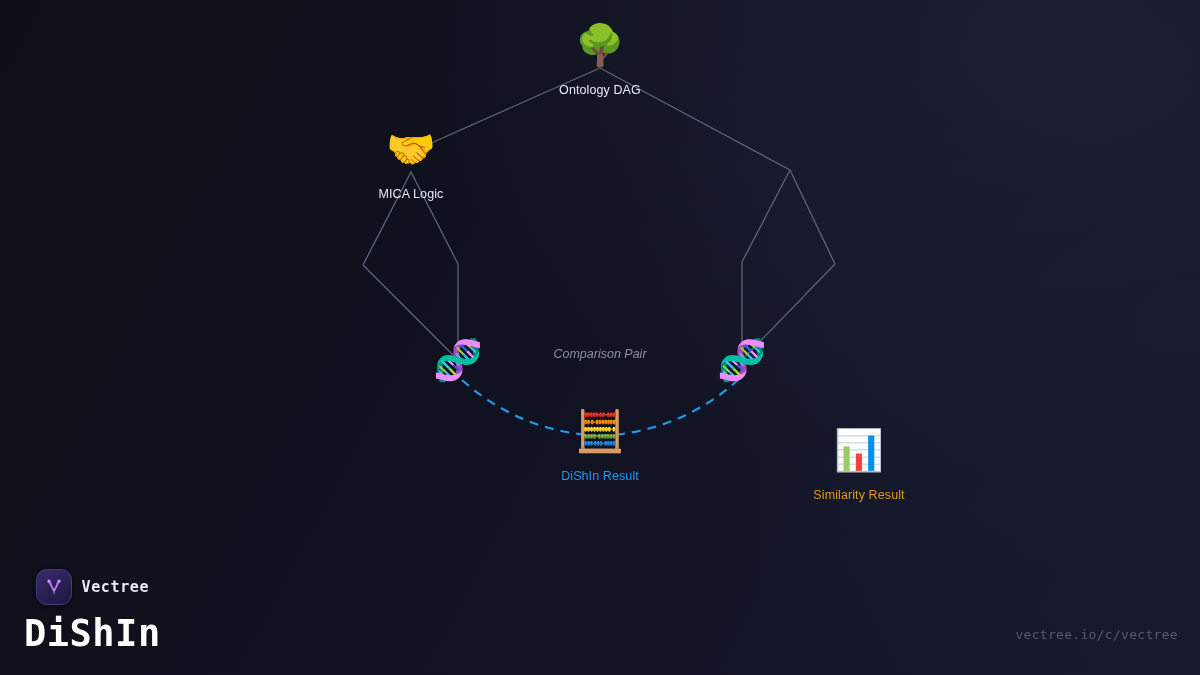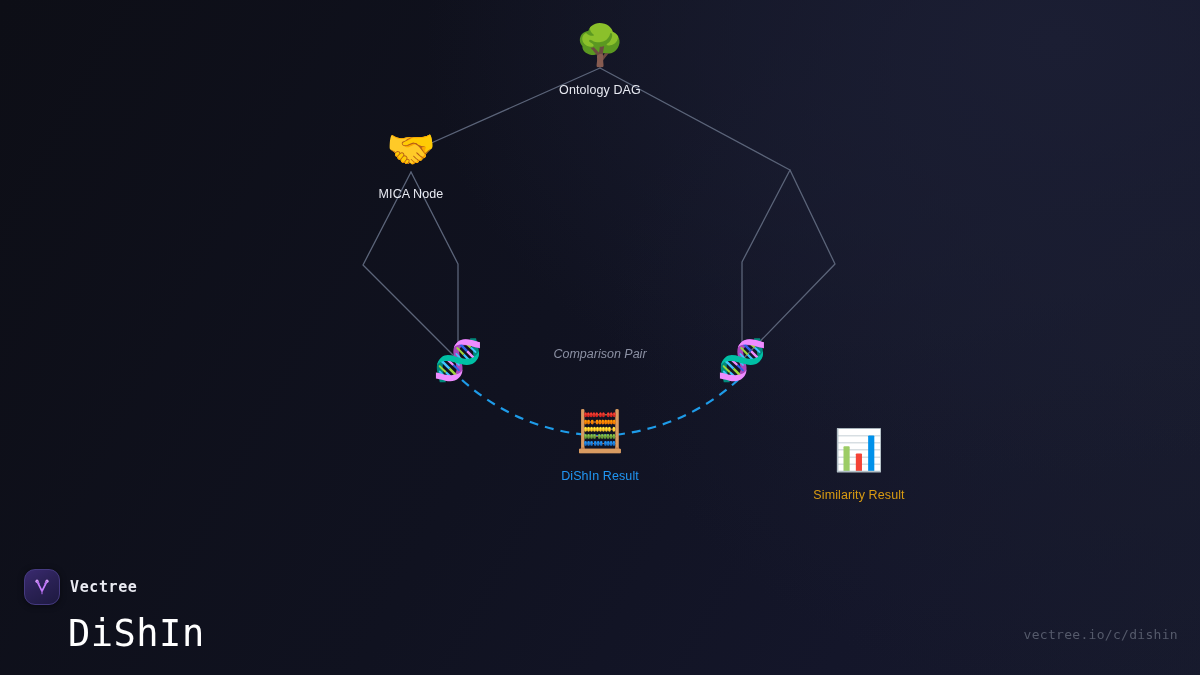--- a/index.html
+++ b/index.html
@@ -76,20 +76,21 @@
   
   #brand {
     position: absolute;
     left: 24px;
     bottom: 20px;
   }
   #brand-row {
     display: flex;
     align-items: center;
     gap: 10px;
+    justify-content: center;
   }
   #brand-logo {
     width: 34px;
     height: 34px;
     border-radius: 11px;
     background: linear-gradient(150deg, #3a2a70 0%, #2a2154 48%, #1d1940 100%);
     border: 1px solid #453a80;
     display: flex;
     align-items: center;
     justify-content: center;
@@ -99,25 +100,24 @@
     font-family: "DejaVu Sans Mono", "Liberation Mono", monospace;
     font-size: 15px;
     font-weight: 700;
     letter-spacing: 0.6px;
     color: #e9eaf1;
   }
   #brand-title {
     margin-top: 8px;
     font-family: "DejaVu Sans Mono", "Liberation Mono", monospace;
     font-size: 37px;
-    font-weight: 400;
+    font-weight: 700;
     letter-spacing: 0.5px;
     color: #ffffff;
     line-height: 42px;
-    margin-left: 44px;
   }
   #site-url {
     position: absolute;
     right: 22px;
     bottom: 33px;
     font-family: "DejaVu Sans Mono", "Liberation Mono", monospace;
     font-size: 13px;
     letter-spacing: 0.3px;
     color: #555a6b;
   }
@@ -141,21 +141,21 @@
     </g>
   </svg>
 
   <div class="node" style="left:600px; top:60px;">
     <span class="node-icon">🌳</span>
     <span class="node-label">Ontology DAG</span>
   </div>
 
   <div class="node" style="left:411px; top:164px;">
     <span class="node-icon">🤝</span>
-    <span class="node-label">MICA Node</span>
+    <span class="node-label">MICA Logic</span>
   </div>
 
   <div class="node" style="left:458px; top:360px;">
     <span class="node-icon">🧬</span>
   </div>
 
   <div class="node" style="left:742px; top:360px;">
     <span class="node-icon">🧬</span>
   </div>
 
@@ -181,15 +181,15 @@
           <path d="M6 5 L8.6 7.6" stroke="#b06ae8" stroke-width="1.5" stroke-linecap="round"></path>
           <path d="M18 5 L15.4 7.6" stroke="#b06ae8" stroke-width="1.5" stroke-linecap="round"></path>
           <path d="M12 17 L12 20" stroke="#9b5fd0" stroke-width="1.6" stroke-linecap="round"></path>
         </svg>
       </div>
       <div id="brand-name">Vectree</div>
     </div>
     <div id="brand-title">DiShIn</div>
   </div>
 
-  <div id="site-url">vectree.io/c/dishin</div>
+  <div id="site-url">vectree.io/c/vectree</div>
 
 </div>
 
 </body></html>

